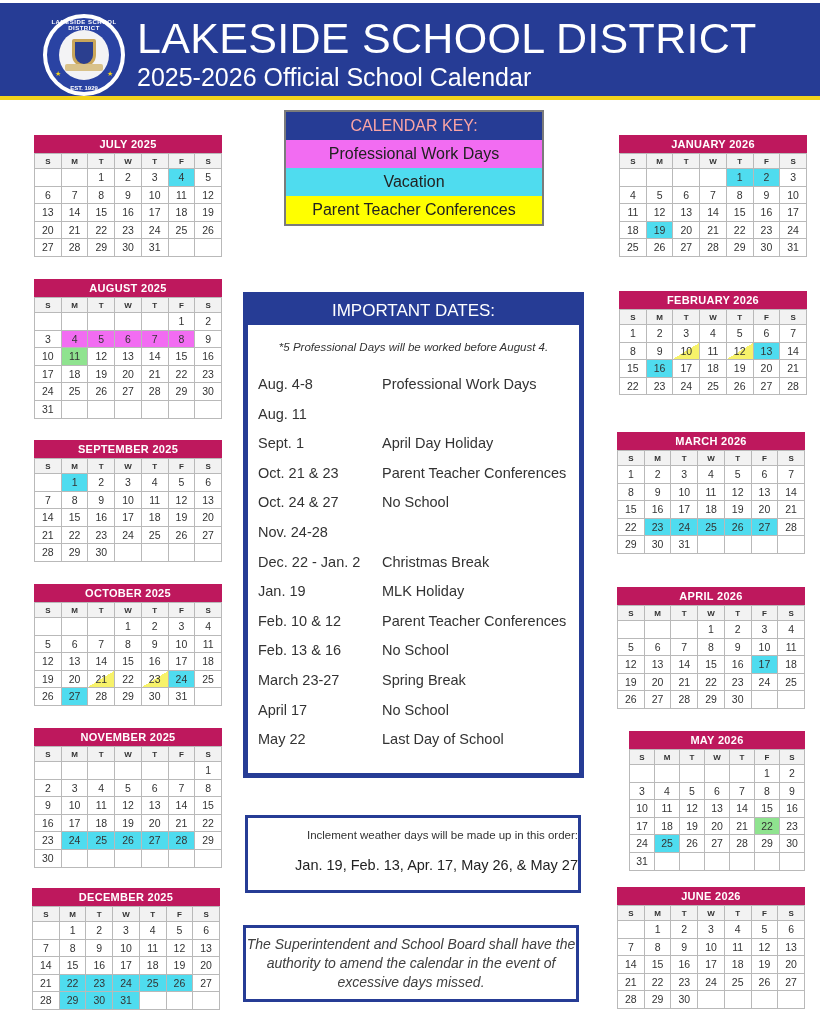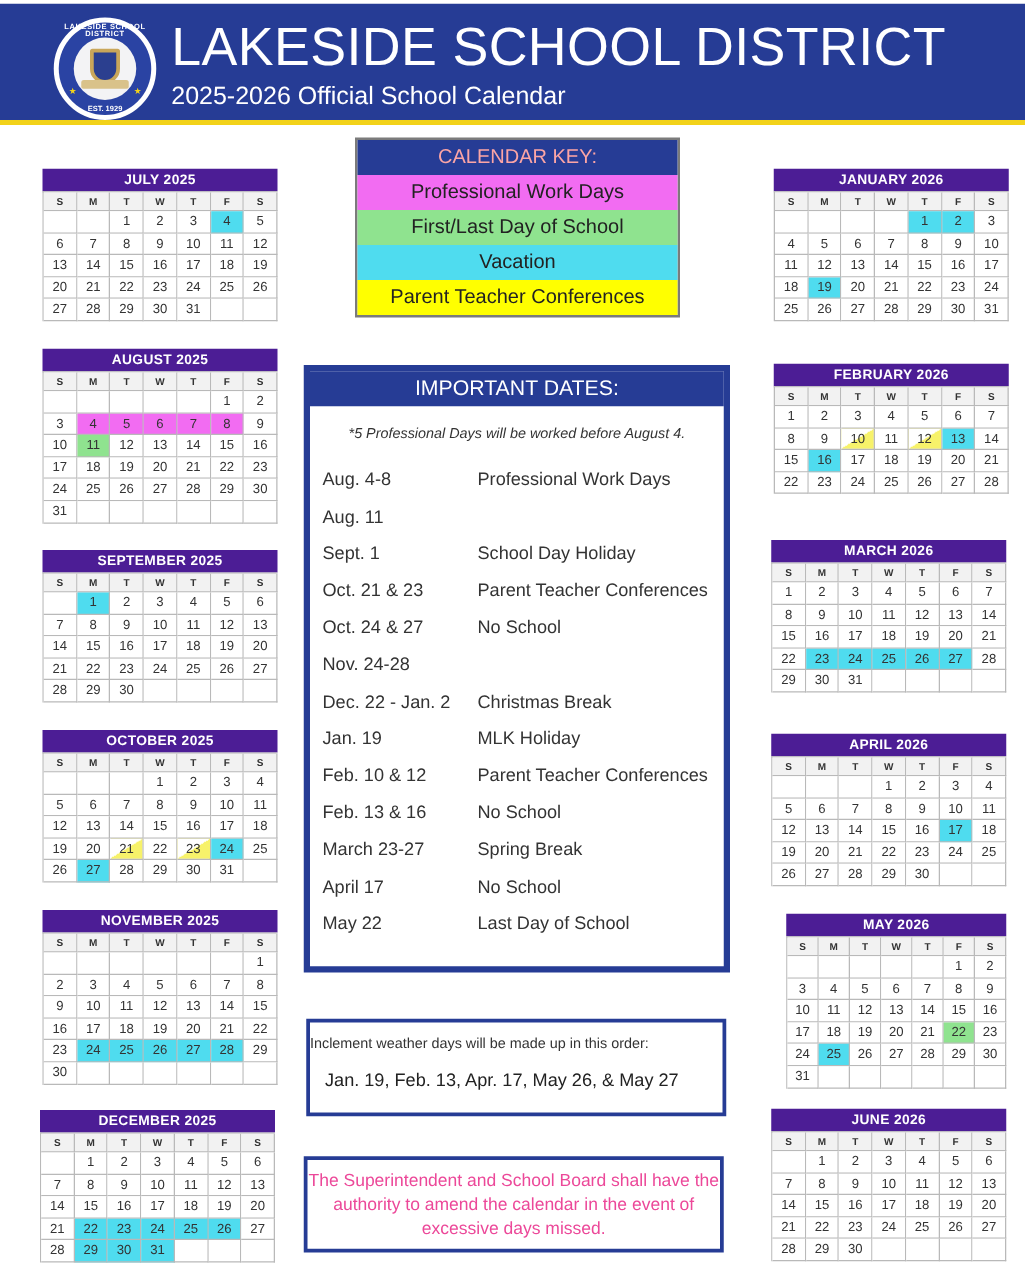--- a/index.html
+++ b/index.html
@@ -11,25 +11,25 @@
   .header-stripe { position: absolute; left: 0; top: 96px; width: 820px; height: 4px; background: #f2d21a; }
   .logo { position: absolute; left: 41px; top: 9px; width: 86px; height: 86px; border-radius: 50%; background: #ffffff; border: 2px solid #263c95; }
   .logo-ring { position: absolute; left: 4px; top: 4px; width: 74px; height: 74px; border-radius: 50%; background: #2a43a3; }
   .logo-inner { position: absolute; left: 12px; top: 12px; width: 50px; height: 50px; border-radius: 50%; background: #f3f3f5; }
   .logo-shield { position: absolute; left: 13px; top: 9px; width: 24px; height: 28px; background: #2b3f8f; border: 3px solid #c9a65a; border-radius: 2px 2px 12px 12px; }
   .logo-ribbon { position: absolute; left: 6px; top: 34px; width: 38px; height: 7px; background: #d9c28a; border-radius: 2px; }
   .logo-star { position: absolute; color: #f2d21a; font-size: 7px; line-height: 7px; }
   .logo-top-text { position: absolute; left: 0; top: 1px; width: 74px; text-align: center; color: #fff; font-size: 6px; font-weight: bold; letter-spacing: 0.5px; }
   .logo-bottom-text { position: absolute; left: 0; bottom: 1px; width: 74px; text-align: center; color: #fff; font-size: 6px; font-weight: bold; }
   .title { position: absolute; left: 137px; top: 10px; color: #ffffff; font-size: 43px; line-height: 50px; letter-spacing: 0.3px; white-space: nowrap; }
-  .subtitle { position: absolute; left: 137px; top: 60px; color: #ffffff; font-size: 20px; line-height: 28px; white-space: nowrap; }
+  .subtitle { position: absolute; left: 137px; top: 60px; color: #ffffff; font-size: 25px; line-height: 28px; white-space: nowrap; }
 
   
   .month { position: absolute; width: 188px; border-collapse: collapse; }
-  .month-title { height: 18px; background: #4c1d95; color: #ffffff; font-size: 11px; font-weight: bold; text-align: center; line-height: 19px; letter-spacing: 0.3px; }
+  .month-title { height: 18px; background: #be185d; color: #ffffff; font-size: 11px; font-weight: bold; text-align: center; line-height: 19px; letter-spacing: 0.3px; }
   .month-grid { display: grid; grid-template-columns: repeat(7, 1fr); border-left: 1px solid #b9b9b9; border-top: 1px solid #b9b9b9; }
   .dow { height: 15px; font-size: 8px; font-weight: bold; text-align: center; line-height: 15px; background: #f2f2f2; border-right: 1px solid #b9b9b9; border-bottom: 1px solid #b9b9b9; color: #333; }
   .day { height: 17.6px; font-size: 10.5px; text-align: center; line-height: 17.6px; border-right: 1px solid #b9b9b9; border-bottom: 1px solid #b9b9b9; color: #333; position: relative; background: #ffffff; }
   .day.pink { background: #f26cf2; }
   .day.green { background: #8fe38f; }
   .day.cyan { background: #4fdcef; }
   .day.halfyellow { background: linear-gradient(to top left, #f7f26a 0%, #f7f26a 50%, #ffffff 50%, #ffffff 100%); }
   .day span { position: relative; }
 
   
@@ -40,26 +40,26 @@
   
   .dates { position: absolute; left: 243px; top: 292px; width: 341px; height: 486px; border: 5px solid #263c95; background: #fff; }
   .dates-head { height: 28px; background: #263c95; color: #ffffff; text-align: center; font-size: 17px; line-height: 28px; }
   .dates-note { text-align: center; font-size: 11.5px; font-style: italic; color: #333; margin-top: 16px; }
   .dates-list { position: absolute; left: 10px; top: 77px; width: 320px; }
   .date-row { display: flex; height: 29.6px; font-size: 14.5px; line-height: 20px; color: #333; }
   .date-row .d { width: 124px; white-space: nowrap; }
   .date-row .e { white-space: nowrap; }
 
   
-  .inclement { position: absolute; left: 245px; top: 815px; width: 336px; height: 78px; border: 3px solid #263c95; background: #fff; text-align: left; }
+  .inclement { position: absolute; left: 245px; top: 815px; width: 336px; height: 78px; border: 3px solid #263c95; background: #fff; text-align: right; }
   .inclement .l1 { font-size: 11.5px; color: #333; margin-top: 11px; }
   .inclement .l2 { font-size: 14.5px; color: #222; margin-top: 16px; padding-left: 12px; }
 
   
-  .authority { position: absolute; left: 243px; top: 925px; width: 336px; height: 77px; border: 3px solid #263c95; background: #fff; text-align: center; font-size: 14px; line-height: 19px; color: #ec4899; padding-top: 7px; }
+  .authority { position: absolute; left: 243px; top: 925px; width: 336px; height: 77px; border: 3px solid #263c95; background: #fff; text-align: center; font-style: italic; font-size: 14px; line-height: 19px; color: #404040; padding-top: 7px; }
 </style>
 </head>
 <body>
 
 <div class="header">
   <div class="logo">
     <div class="logo-ring">
       <div class="logo-top-text">LAKESIDE SCHOOL DISTRICT</div>
       <div class="logo-inner">
         <div class="logo-shield"></div>
@@ -650,39 +650,38 @@
       <div class="day"></div>
       <div class="day"></div>
       <div class="day"></div>
       <div class="day"></div>
     </div>
   </div>
 
 <div class="key">
   <div class="key-row head">CALENDAR KEY:</div>
   <div class="key-row" style="background:#f26cf2;">Professional Work Days</div>
-  <div class="key-row" style="background:#8fe38f;">First/Last Day of School</div>
   <div class="key-row" style="background:#4fdcef;">Vacation</div>
   <div class="key-row" style="background:#ffff00;">Parent Teacher Conferences</div>
 </div>
 
 <div class="dates">
   <div class="dates-head">IMPORTANT DATES:</div>
   <div class="dates-note">*5 Professional Days will be worked before August 4.</div>
   <div class="dates-list" id="dates-list">
       <div class="date-row">
         <span class="d">Aug. 4-8</span>
         <span class="e">Professional Work Days</span>
       </div>
       <div class="date-row">
         <span class="d">Aug. 11</span>
       </div>
       <div class="date-row">
         <span class="d">Sept. 1</span>
-        <span class="e">School Day Holiday</span>
+        <span class="e">April Day Holiday</span>
       </div>
       <div class="date-row">
         <span class="d">Oct. 21 &amp; 23</span>
         <span class="e">Parent Teacher Conferences</span>
       </div>
       <div class="date-row">
         <span class="d">Oct. 24 &amp; 27</span>
         <span class="e">No School</span>
       </div>
       <div class="date-row">

